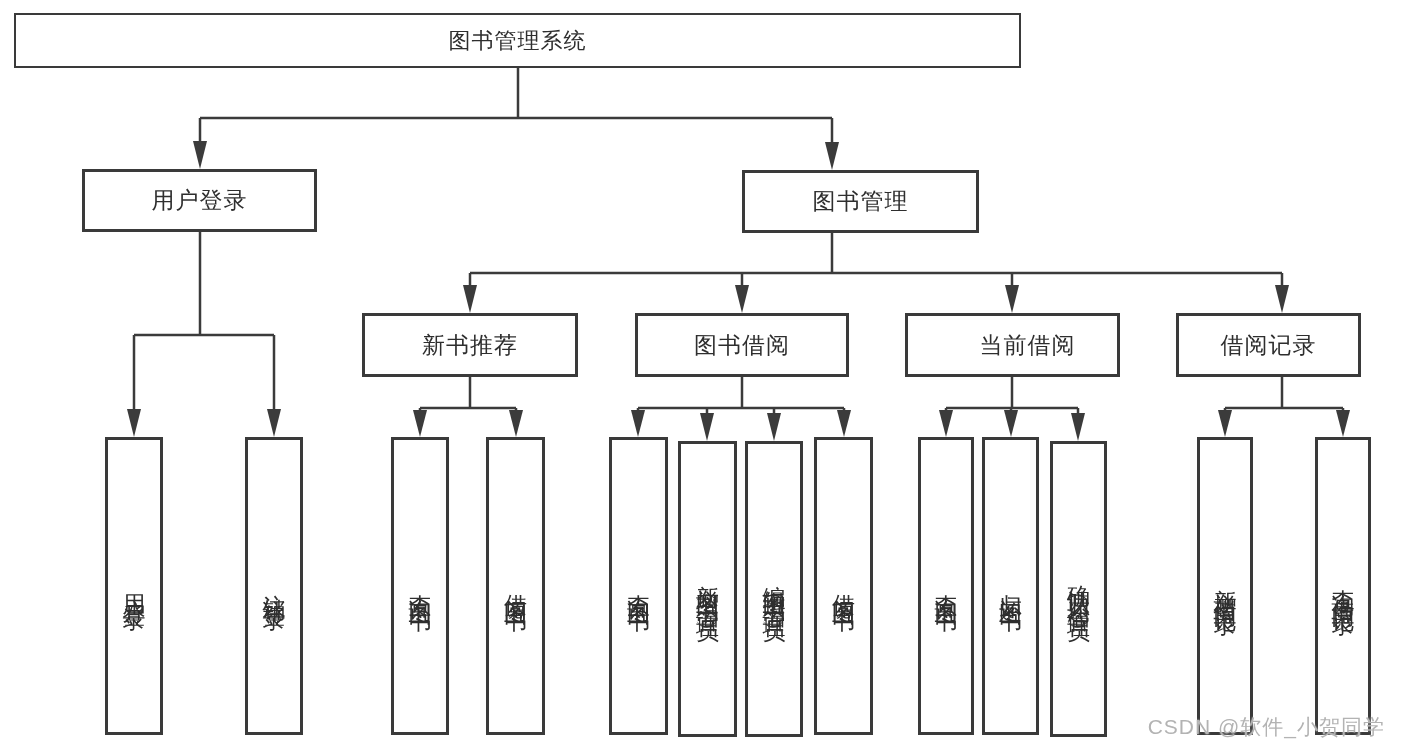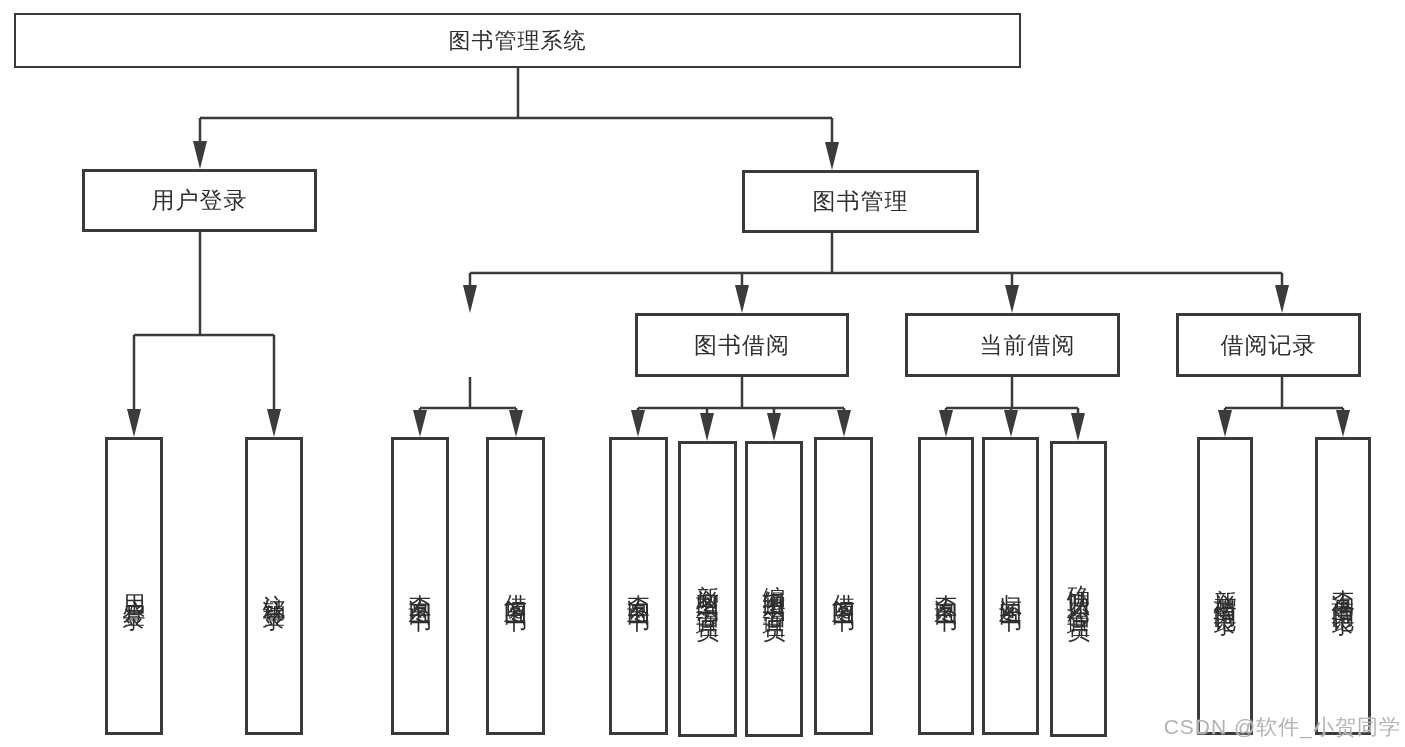--- a/index.html
+++ b/index.html
@@ -60,21 +60,21 @@
   .leaf.p6  { left: 678px;  width: 59px; }
   .leaf.p7  { left: 745px;  width: 58px; }
   .leaf.p8  { left: 814px;  width: 59px; }
   .leaf.p9  { left: 918px;  width: 56px; }
   .leaf.p10 { left: 982px;  width: 57px; }
   .leaf.p11 { left: 1050px; width: 57px; }
   .leaf.p12 { left: 1197px; width: 56px; }
   .leaf.p13 { left: 1315px; width: 56px; }
   #watermark {
     position: absolute;
-    right: 4px;
+    right: 20px;
     bottom: 6px;
     font-size: 21px;
     color: #b3b3b3;
     letter-spacing: 1px;
     z-index: 5;
     text-shadow: 0 0 2px #ffffff;
     white-space: nowrap;
   }
 </style>
 </head>
@@ -155,20 +155,23 @@
     <span class="hlabel">图书管理系统</span>
   </div>
 
   <div class="box lvl2a">
     <span class="hlabel">用户登录</span>
   </div>
   <div class="box lvl2b">
     <span class="hlabel">图书管理</span>
   </div>
 
+  <div class="box lvl3 lvl3a">
+    <span class="hlabel">新书推荐</span>
+  </div>
   <div class="box lvl3 lvl3b">
     <span class="hlabel">图书借阅</span>
   </div>
   <div class="box lvl3 lvl3c">
     <span class="hlabel">当前借阅</span>
   </div>
   <div class="box lvl3 lvl3d">
     <span class="hlabel">借阅记录</span>
   </div>
 

